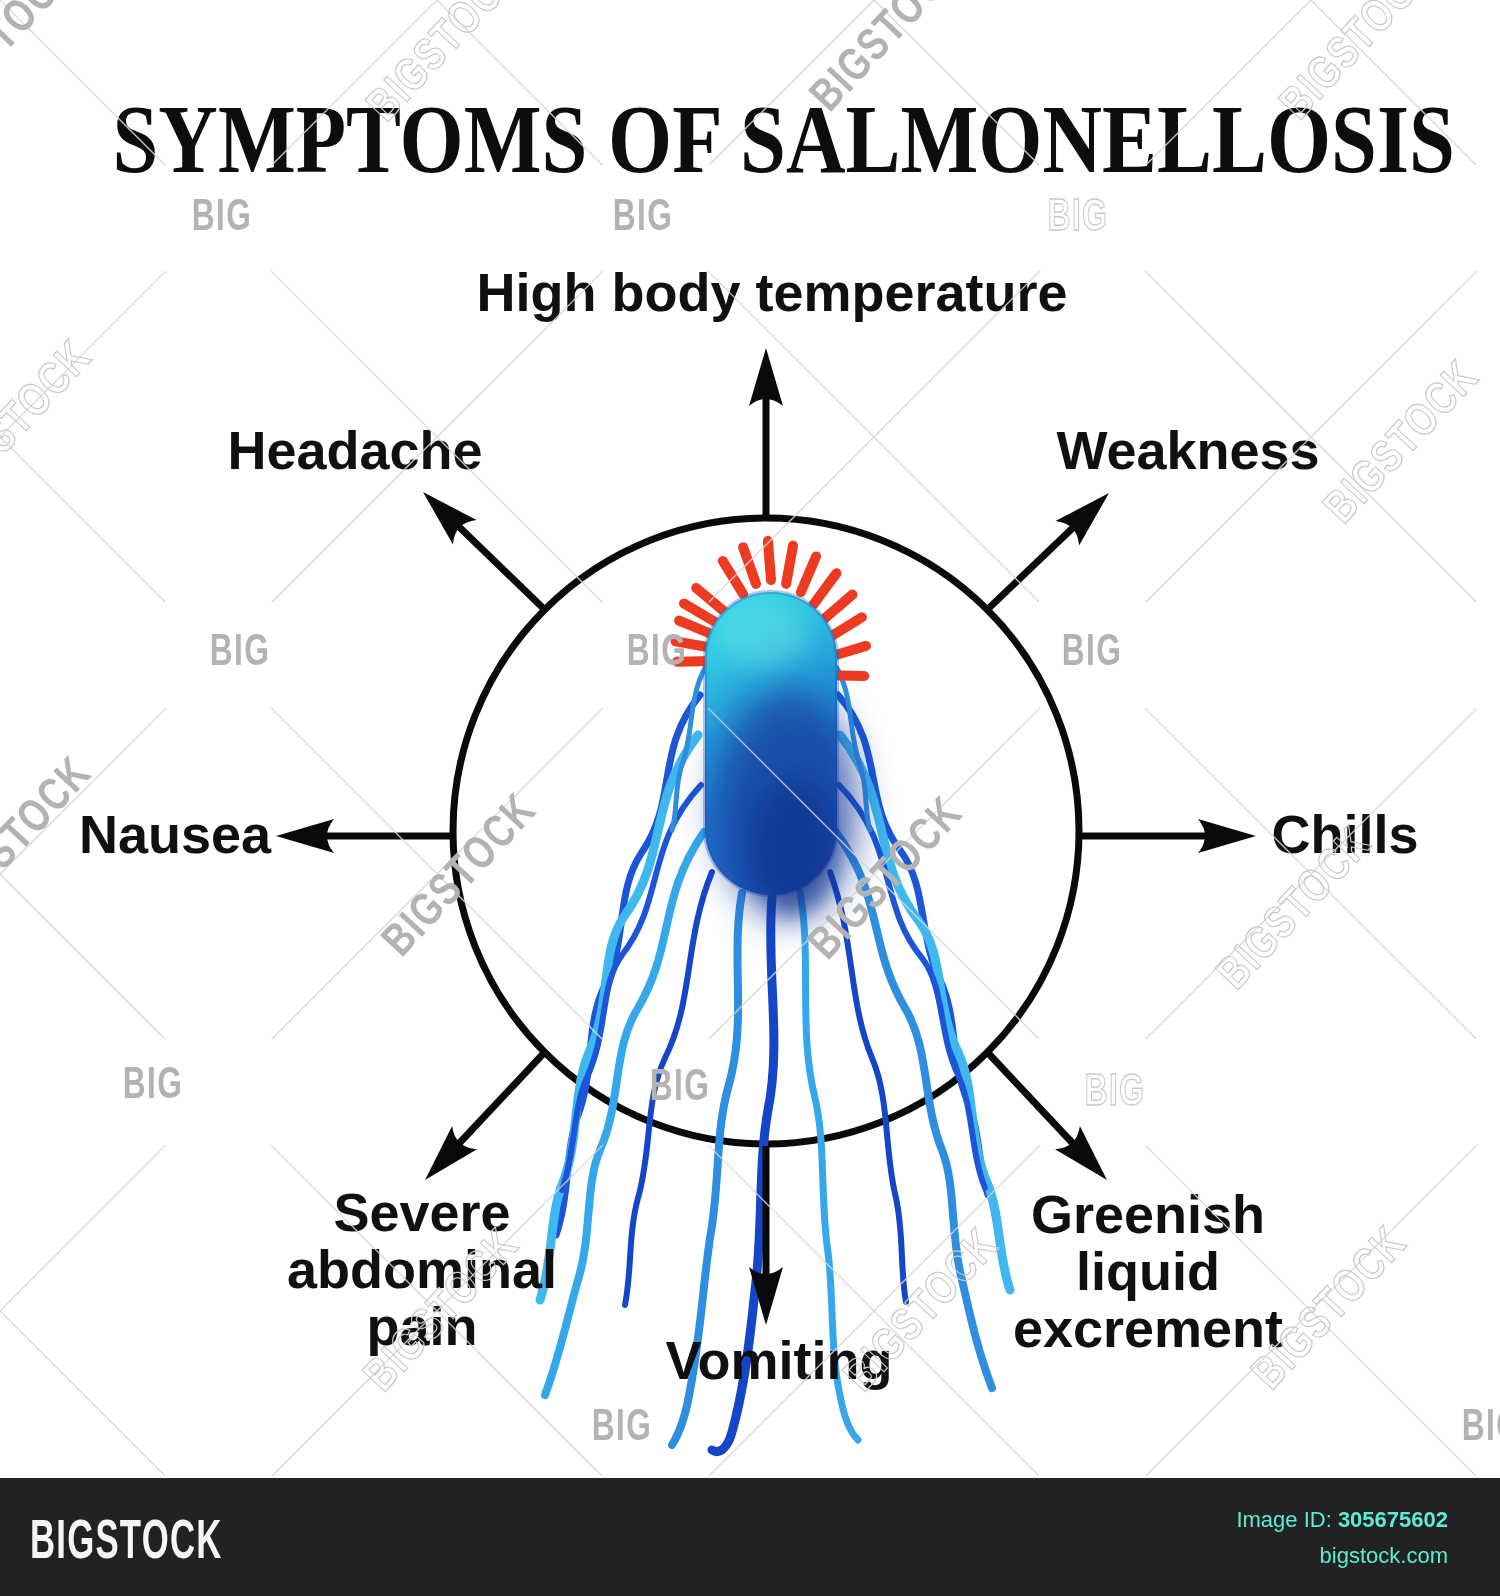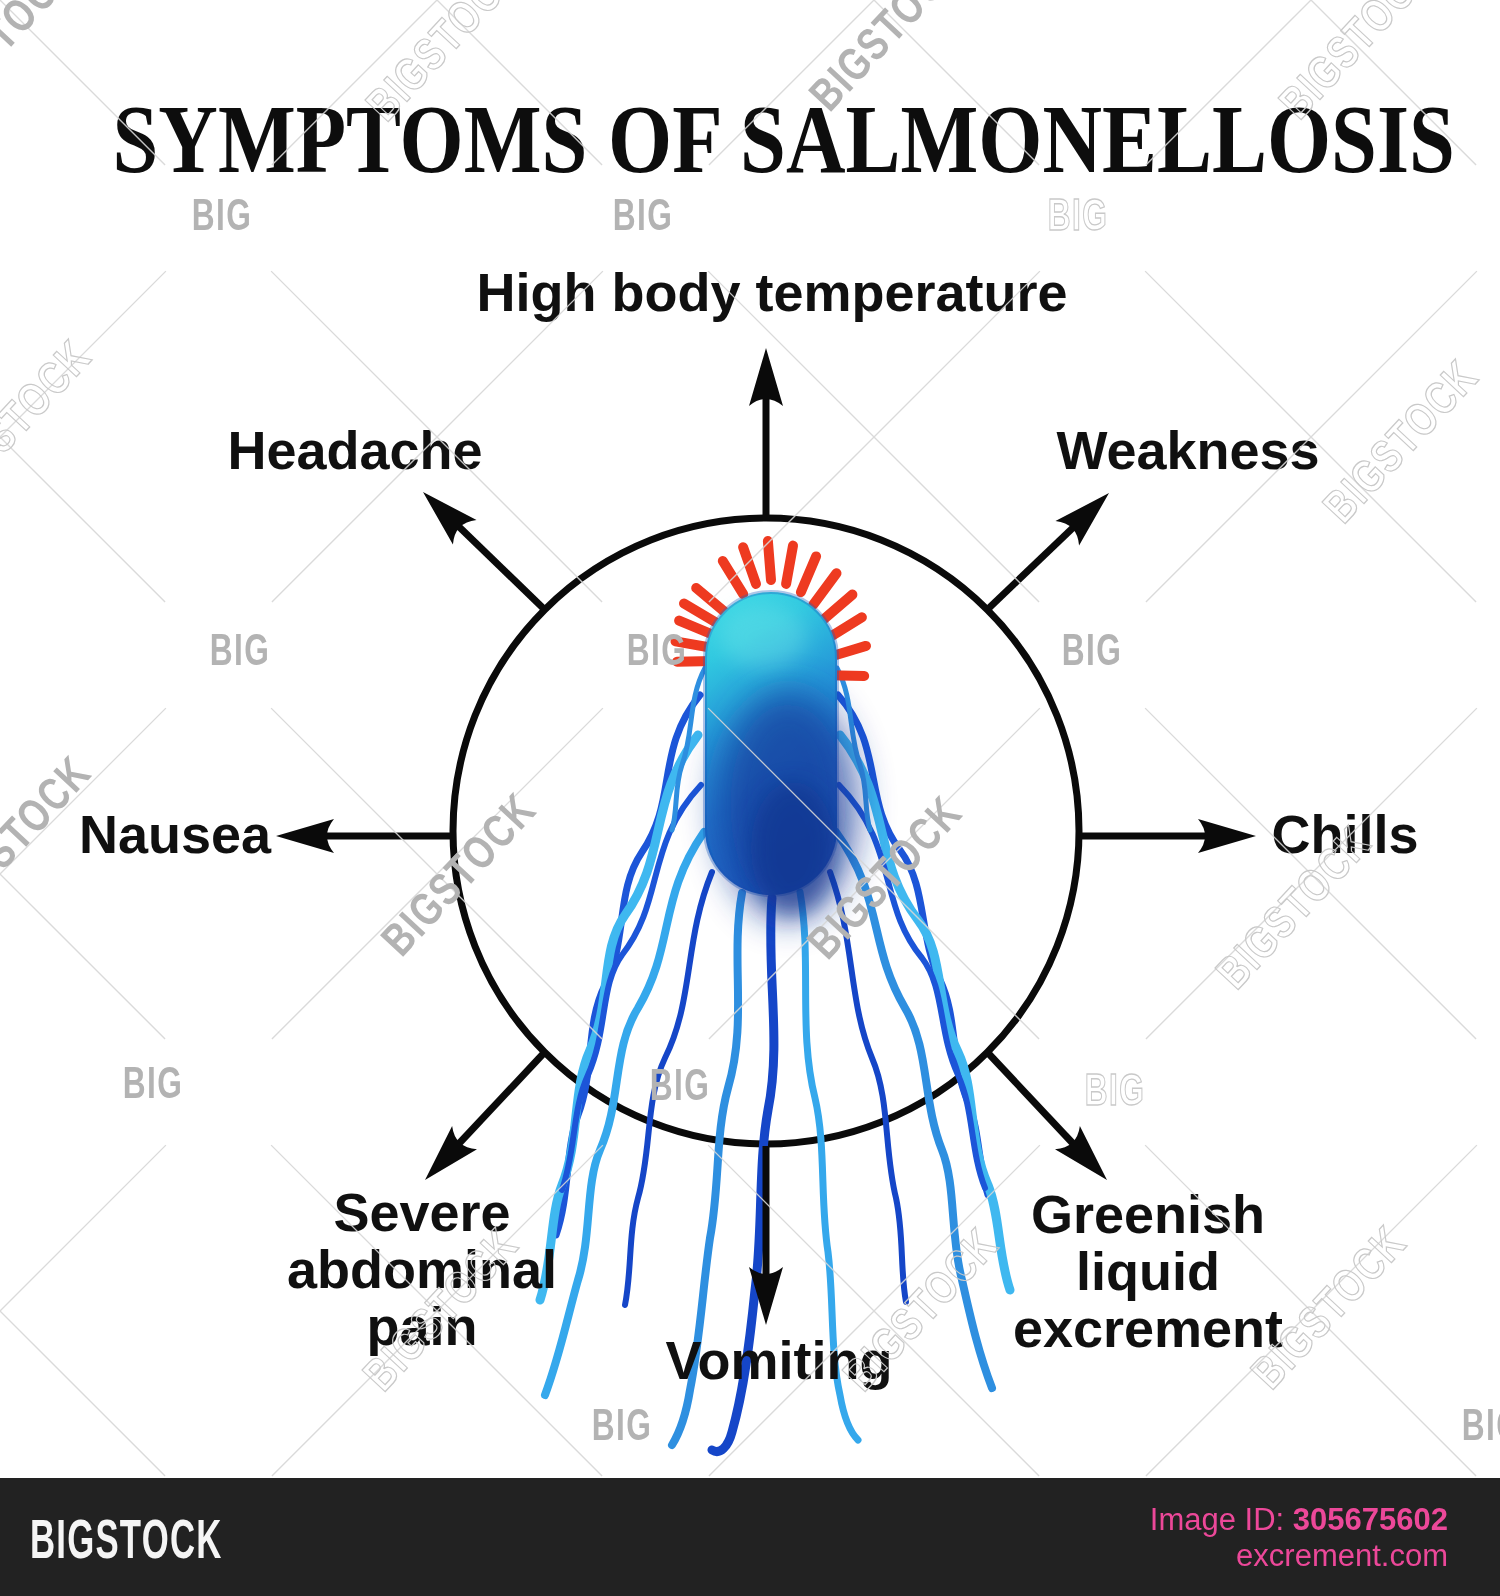--- a/index.html
+++ b/index.html
@@ -32,22 +32,22 @@
   .footer-bar{
     position:absolute;left:0;top:1478px;width:1500px;height:118px;
     background:#222222;z-index:10;
   }
   .footer-logo{
     position:absolute;left:30px;top:28px;color:#f5f5f5;font-weight:bold;
     font-size:56px;letter-spacing:2px;transform:scaleX(0.62);transform-origin:0 50%;
     white-space:nowrap;
   }
   .footer-meta{
-    position:absolute;right:52px;top:24px;text-align:right;color:#ec4899;
-    font-size:31px;line-height:36px;font-weight:normal;
+    position:absolute;right:52px;top:24px;text-align:right;color:#5eead4;
+    font-size:22px;line-height:36px;font-weight:normal;
   }
   .footer-meta .id-num{font-weight:bold;}
   .wm-solid{fill:#b3b3b3;}
   .wm-outline{fill:none;stroke:#c9c9c9;stroke-width:1.3px;}
   .wm-text{font-family:"Liberation Sans",sans-serif;font-weight:bold;letter-spacing:2px;}
 </style>
 </head>
 <body>
 
 <div class="stage">
@@ -187,17 +187,17 @@
       <text class="wm-outline" transform="translate(1115,1105) scale(0.72,1)">BIG</text>
       <text class="wm-solid" transform="translate(622,1440) scale(0.72,1)">BIG</text>
       <text class="wm-solid" transform="translate(1492,1440) scale(0.72,1)">BIG</text>
     </g>
   </svg>
 
   <div class="footer-bar">
     <div class="footer-logo">BIGSTOCK</div>
     <div class="footer-meta">
       <div><span>Image ID:</span> <span class="id-num">305675602</span></div>
-      <div>excrement.com</div>
+      <div>bigstock.com</div>
     </div>
   </div>
 
 </div>
 
 </body></html>

